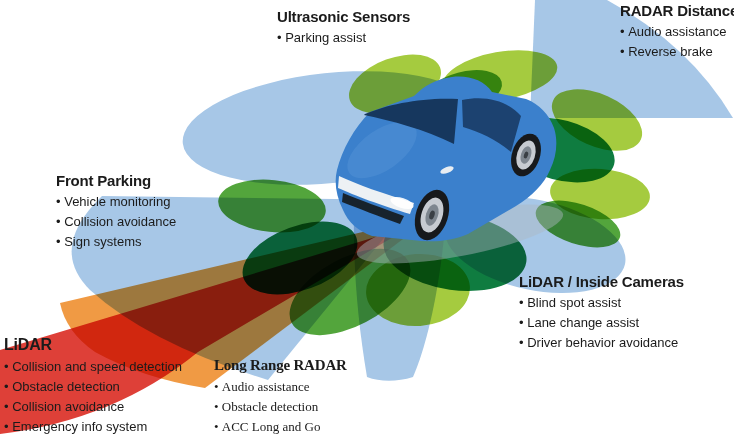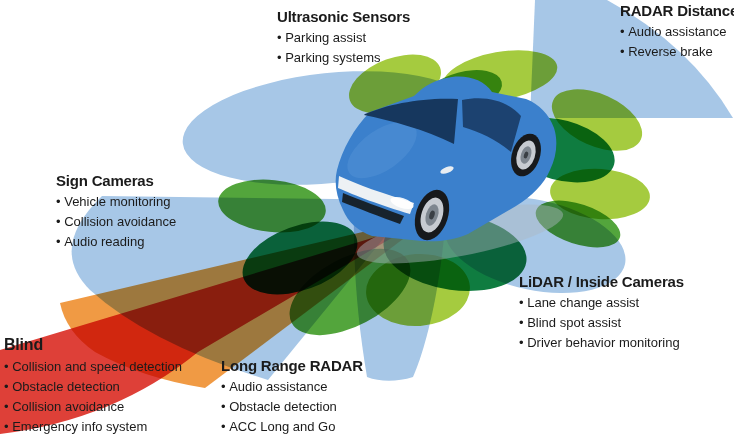--- a/index.html
+++ b/index.html
@@ -13,21 +13,21 @@
   .label h3{margin:0 0 3px 0;font-size:15px;font-weight:bold;letter-spacing:-0.2px;white-space:nowrap;}
   .label ul{margin:0;padding:0;list-style:none;}
   .label li{font-size:13px;line-height:20px;white-space:nowrap;}
   .label li::before{content:"\2022\00a0";font-size:13px;}
   .lbl-ultrasonic{left:277px;top:8px;}
   .lbl-radar{left:620px;top:2px;}
   .lbl-front{left:56px;top:172px;}
   .lbl-side{left:519px;top:273px;}
   .lbl-lidar{left:4px;top:336px;}
   .lbl-lidar h3{font-size:16px;}
-  .lbl-lrr{left:221px;top:357px;}
+  .lbl-lrr{left:214px;top:357px;font-family:Liberation Serif, serif;}
 </style>
 </head>
 <body>
 
 <div class="canvas">
 
   <svg class="scene" width="734" height="436" viewBox="0 0 734 436">
 
     <g>
       <ellipse class="blend" cx="330" cy="128" rx="148" ry="55" transform="rotate(-6 330 128)" fill="#A7C7E7"></ellipse>
@@ -81,52 +81,51 @@
         <ellipse cx="526" cy="155" rx="5" ry="9" fill="#7E868F"></ellipse>
         <ellipse cx="526" cy="155" rx="2" ry="3.5" fill="#3A3F45"></ellipse>
       </g>
     </g>
   </svg>
 
   <div class="label lbl-ultrasonic">
     <h3>Ultrasonic Sensors</h3>
     <ul>
       <li>Parking assist</li>
-      <li>Parking systems</li>
     </ul>
   </div>
 
   <div class="label lbl-radar">
     <h3>RADAR Distance</h3>
     <ul>
       <li>Audio assistance</li>
       <li>Reverse brake</li>
     </ul>
   </div>
 
   <div class="label lbl-front">
-    <h3>Sign Cameras</h3>
+    <h3>Front Parking</h3>
     <ul>
       <li>Vehicle monitoring</li>
       <li>Collision avoidance</li>
-      <li>Audio reading</li>
+      <li>Sign systems</li>
     </ul>
   </div>
 
   <div class="label lbl-side">
     <h3>LiDAR / Inside Cameras</h3>
     <ul>
+      <li>Blind spot assist</li>
       <li>Lane change assist</li>
-      <li>Blind spot assist</li>
-      <li>Driver behavior monitoring</li>
+      <li>Driver behavior avoidance</li>
     </ul>
   </div>
 
   <div class="label lbl-lidar">
-    <h3>Blind</h3>
+    <h3>LiDAR</h3>
     <ul>
       <li>Collision and speed detection</li>
       <li>Obstacle detection</li>
       <li>Collision avoidance</li>
       <li>Emergency info system</li>
     </ul>
   </div>
 
   <div class="label lbl-lrr">
     <h3>Long Range RADAR</h3>

